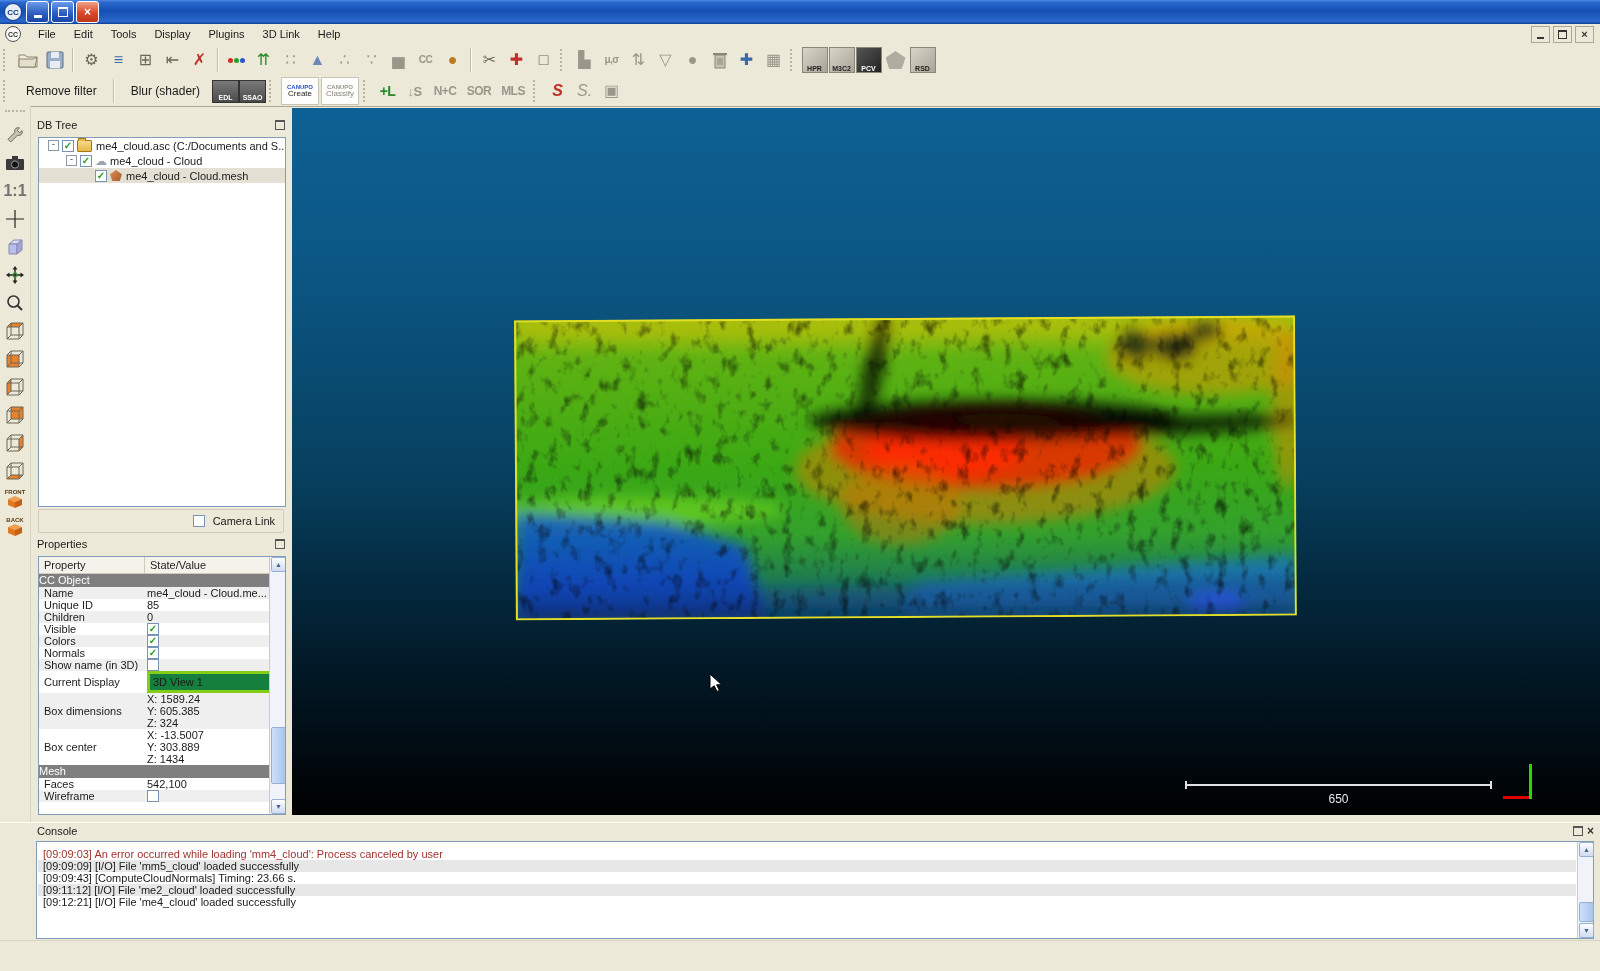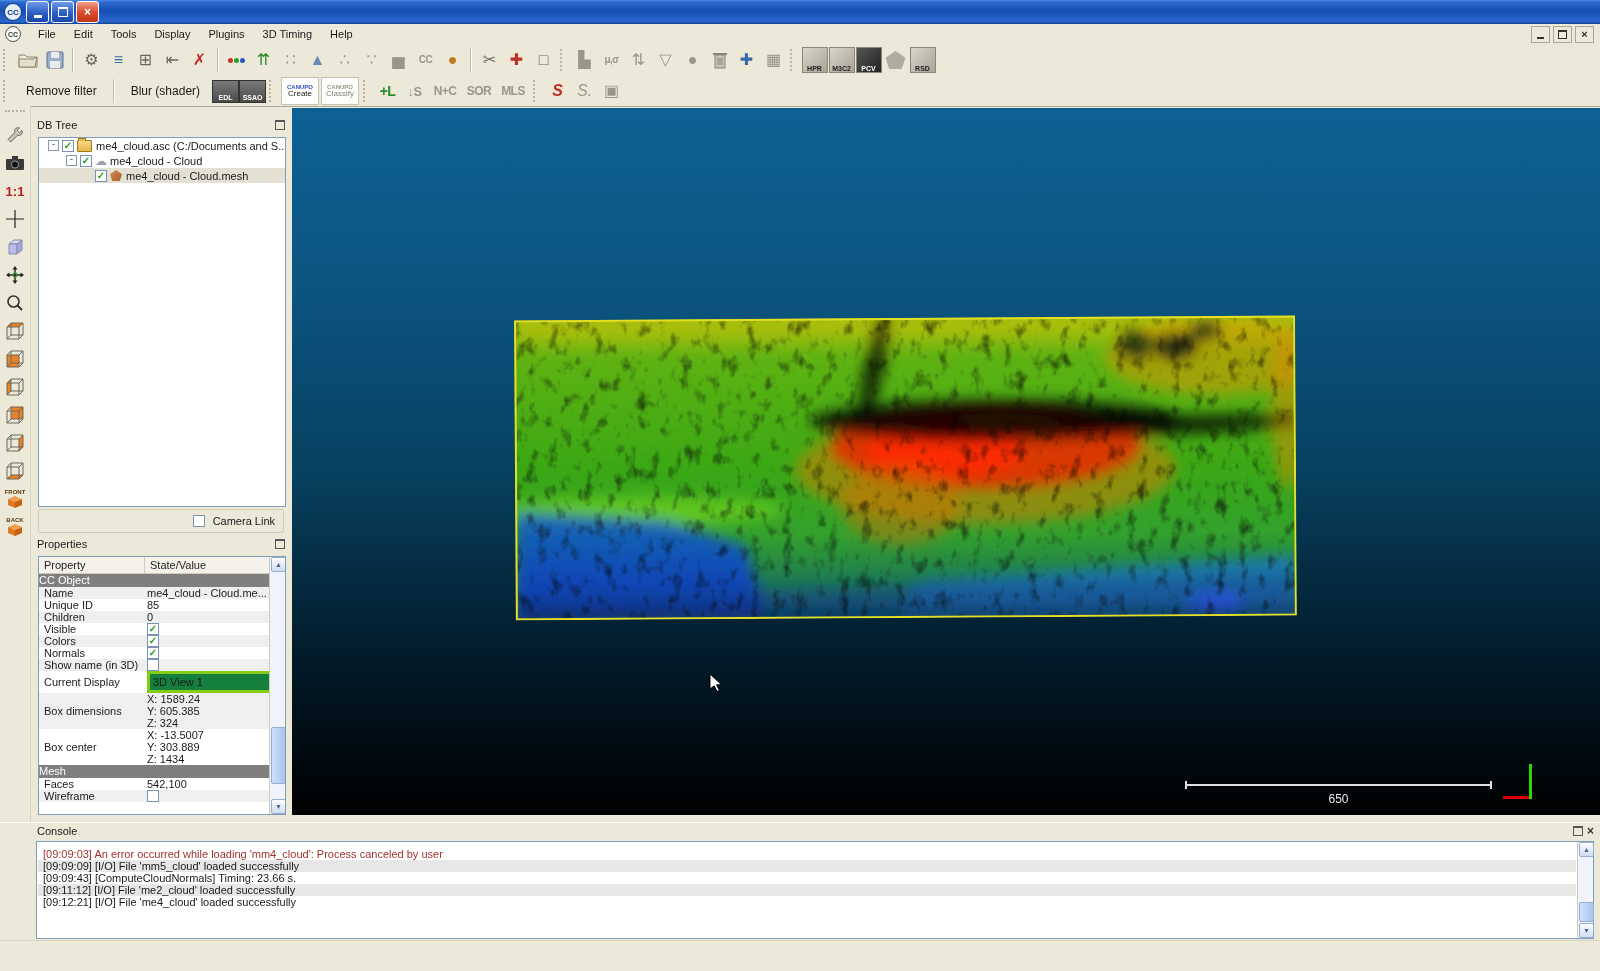--- a/index.html
+++ b/index.html
@@ -61,21 +61,21 @@
   .plugtile.dark{background:linear-gradient(135deg,#555,#222);color:#fff;}
   .pentagon{width:20px;height:18px;background:#b0aca0;border:none;
     clip-path:polygon(50% 0,100% 38%,81% 100%,19% 100%,0 38%);}
 
   
   .leftbar{left:0;top:106px;width:31px;height:740px;background:#ece9d8;display:flex;flex-direction:column;
     align-items:center;border-right:1px solid #d8d4c4;padding-top:4px;box-sizing:border-box;}
   .leftbar .hgrip{width:20px;height:5px;border-top:2px dotted #b8b4a4;margin-bottom:4px;}
   .lbtn{width:26px;height:26px;border:none;background:transparent;display:flex;align-items:center;justify-content:center;
     margin:1px 0;padding:0;}
-  .onetoone{font-size:13px;font-weight:bold;color:#b91c1c;}
+  .onetoone{font-size:16px;font-weight:bold;color:#737373;}
   .viewcube-label{display:flex;flex-direction:column;align-items:center;line-height:1;}
   .viewcube-label .cap{font-size:6px;font-weight:bold;color:#5a3a10;}
 
   
   .panel-hd{height:15px;display:flex;align-items:center;font-size:11px;color:#1a1a1a;padding-left:4px;}
   .float-ic{margin-left:auto;margin-right:4px;width:8px;height:7px;border:1px solid #555;border-top:2px solid #555;background:#ece9d8;}
   .x-ic{font-size:12px;font-weight:bold;color:#333;margin-right:6px;line-height:1;}
   .sunken{background:#fff;border:1px solid #7f9db9;}
 
   .dbtree{left:33px;top:117px;width:256px;height:422px;}
@@ -159,21 +159,21 @@
   </div>
 </div>
 
 <div class="abs menubar">
   <div class="menu-logo">CC</div>
   <div class="menu-item">File</div>
   <div class="menu-item">Edit</div>
   <div class="menu-item">Tools</div>
   <div class="menu-item">Display</div>
   <div class="menu-item">Plugins</div>
-  <div class="menu-item">3D Timing</div>
+  <div class="menu-item">3D Link</div>
   <div class="menu-item">Help</div>
   <div class="mdibtns">
     <div class="mdib">
         <div class="minbar"></div>
       </div>
     <div class="mdib">
         <div class="restsq"></div>
       </div>
     <div class="mdib">
         <span>×</span>

